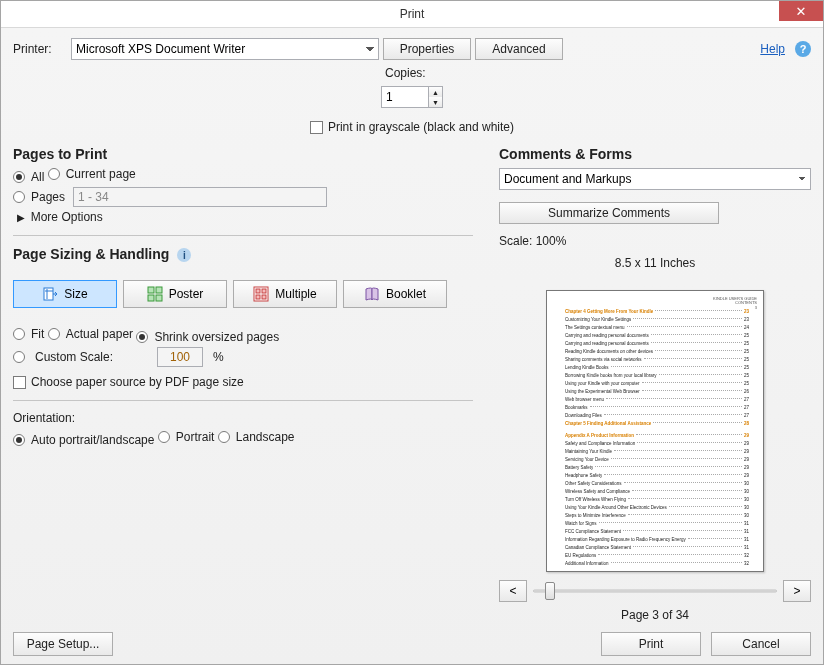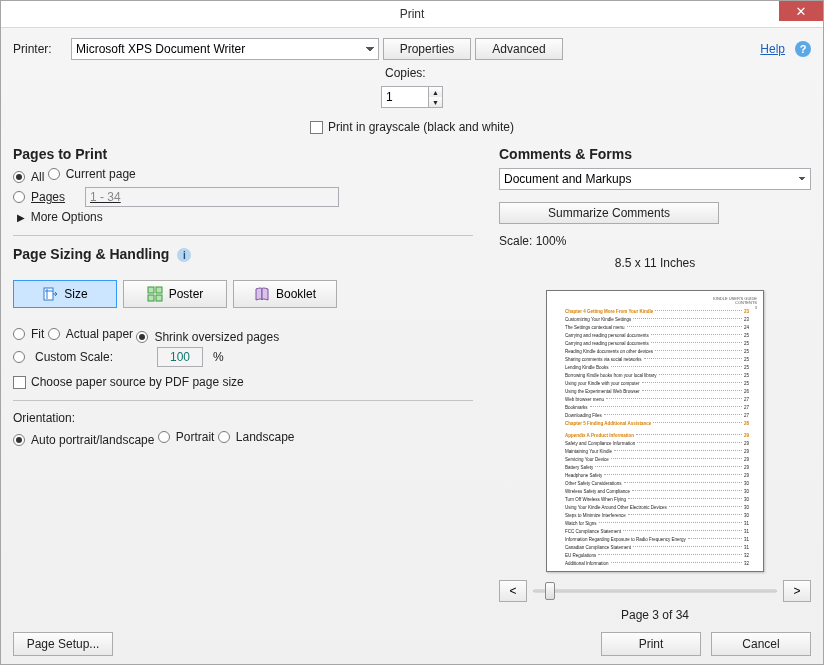--- a/index.html
+++ b/index.html
@@ -24,33 +24,33 @@
   .spinner .arrows div { flex: 1; border-left: 1px solid #abadb3; display: flex; align-items: center; justify-content: center; font-size: 7px; cursor: pointer; background: linear-gradient(#fdfdfd,#e9e9e9); }
   .chk { display: inline-flex; align-items: center; gap: 5px; cursor: pointer; justify-content: center; }
   .chk .box { width: 13px; height: 13px; border: 1px solid #7a7a7a; background: #fff; }
   .columns { display: flex; gap: 26px; flex: 1; margin-top: 4px; min-height: 0; }
   .left { width: 460px; display: flex; flex-direction: column; gap: 4px; }
   .right { flex: 1; display: flex; flex-direction: column; gap: 4px; }
   .section-title { font-weight: bold; font-size: 14px; margin-bottom: 2px; }
   .radio { display: inline-flex; align-items: center; gap: 6px; cursor: pointer; height: 20px; }
   .radio .dot { width: 12px; height: 12px; border: 1px solid #7a7a7a; border-radius: 50%; background: #fff; display: inline-flex; align-items: center; justify-content: center; }
   .radio.sel .dot::after { content: ""; width: 6px; height: 6px; background: #333; border-radius: 50%; }
-  .pagesrow { display: flex; align-items: flex-end; gap: 20px; text-decoration: underline; }
+  .pagesrow { display: flex; align-items: flex-end; gap: 8px; }
   .pagesrow input { height: 20px; width: 254px; border: 1px solid #abadb3; background: #f4f4f4; color: #888; font: inherit; padding: 0 4px; }
   .expander { display: flex; align-items: center; gap: 6px; cursor: pointer; height: 20px; margin-left: 4px; }
   .expander .tri { font-size: 10px; }
   .left .block { border-bottom: 1px solid #c5c5c5; padding-bottom: 8px; margin-bottom: 6px; }
   .sizingrow { display: flex; align-items: center; gap: 8px; }
   .info { width: 14px; height: 14px; border-radius: 50%; background: #b7d5ef; color: #205081; font-size: 10px; font-weight: bold; display: inline-flex; align-items: center; justify-content: center; }
   .seg { display: flex; gap: 6px; margin: 16px 0; }
   .segbtn { height: 28px; width: 104px; border: 1px solid #acacac; background: linear-gradient(#fdfdfd,#e9e9e9); font: inherit; cursor: pointer; display: inline-flex; align-items: center; justify-content: center; gap: 6px; }
   .segbtn.active { border: 1px solid #3399ff; background: #cde6ff; }
   .segbtn .ico { width: 16px; height: 16px; display: inline-flex; align-items: center; justify-content: center; }
   .segbtn svg { width: 16px; height: 16px; }
-  .cscale input { width: 46px; height: 20px; border: 1px solid #abadb3; background: #f4f4f4; color: #0f766e; font: inherit; text-align: center; }
+  .cscale input { width: 46px; height: 20px; border: 1px solid #abadb3; background: #f4f4f4; color: #a16207; font: inherit; text-align: center; }
   .comsel { width: 100%; height: 22px; border: 1px solid #abadb3; background: #fff; font: inherit; padding: 0 18px 0 4px; appearance: none; -webkit-appearance: none; -moz-appearance: none; background-image: linear-gradient(45deg, transparent 50%, #555 50%), linear-gradient(-45deg, transparent 50%, #555 50%); background-position: right 8px center, right 4px center; background-size: 4px 4px; background-repeat: no-repeat; }
   .preview { flex: 1; display: flex; flex-direction: column; align-items: center; margin-top: 4px; }
   .paperlbl { text-align: center; margin-bottom: 20px; }
   .page { width: 218px; height: 282px; background: #fff; border: 1px solid #777; box-shadow: 1px 1px 2px rgba(0,0,0,0.2); padding: 18px 14px 14px 18px; position: relative; overflow: hidden; }
   .page .corner { position: absolute; right: 6px; top: 6px; font-size: 4px; color: #555; line-height: 1.1; text-align: right; }
   .page .line { display: flex; align-items: baseline; height: 8px; }
   .page .line .t { font-size: 4.5px; white-space: nowrap; overflow: hidden; }
   .page .line .dots { flex: 1; border-bottom: 1px dotted #aaa; margin: 0 2px; position: relative; top: -2px; }
   .page .line .pg { font-size: 4.5px; }
   .page .chapter .t, .page .chapter .pg { color: #d98000; font-weight: bold; }
@@ -153,20 +153,32 @@
                     <rect x="9" y="1" width="6" height="6" fill="#b6e3b6" stroke="#3a9a3a"></rect>
                     <rect x="1" y="9" width="6" height="6" fill="#b6e3b6" stroke="#3a9a3a"></rect>
                     <rect x="9" y="9" width="6" height="6" fill="#b6e3b6" stroke="#3a9a3a"></rect>
                   </svg>
               </span>
               <span>Poster</span>
             </button>
             <button class="segbtn">
               <span class="ico">
                 <svg viewBox="0 0 16 16">
+                    <rect x="1" y="1" width="14" height="14" fill="#fff" stroke="#c74343"></rect>
+                    <rect x="3" y="3" width="4" height="4" fill="#f5bcbc" stroke="#c74343"></rect>
+                    <rect x="9" y="3" width="4" height="4" fill="#f5bcbc" stroke="#c74343"></rect>
+                    <rect x="3" y="9" width="4" height="4" fill="#f5bcbc" stroke="#c74343"></rect>
+                    <rect x="9" y="9" width="4" height="4" fill="#f5bcbc" stroke="#c74343"></rect>
+                  </svg>
+              </span>
+              <span>Multiple</span>
+            </button>
+            <button class="segbtn">
+              <span class="ico">
+                <svg viewBox="0 0 16 16">
                     <path d="M2 3 Q8 1 8 3 L8 14 Q8 12 2 14 Z" fill="#d9c3e6" stroke="#7b52a3"></path>
                     <path d="M14 3 Q8 1 8 3 L8 14 Q8 12 14 14 Z" fill="#d9c3e6" stroke="#7b52a3"></path>
                   </svg>
               </span>
               <span>Booklet</span>
             </button>
           </div>
           <div class="radio">
             <span class="dot"></span>
             <span>Fit</span>

